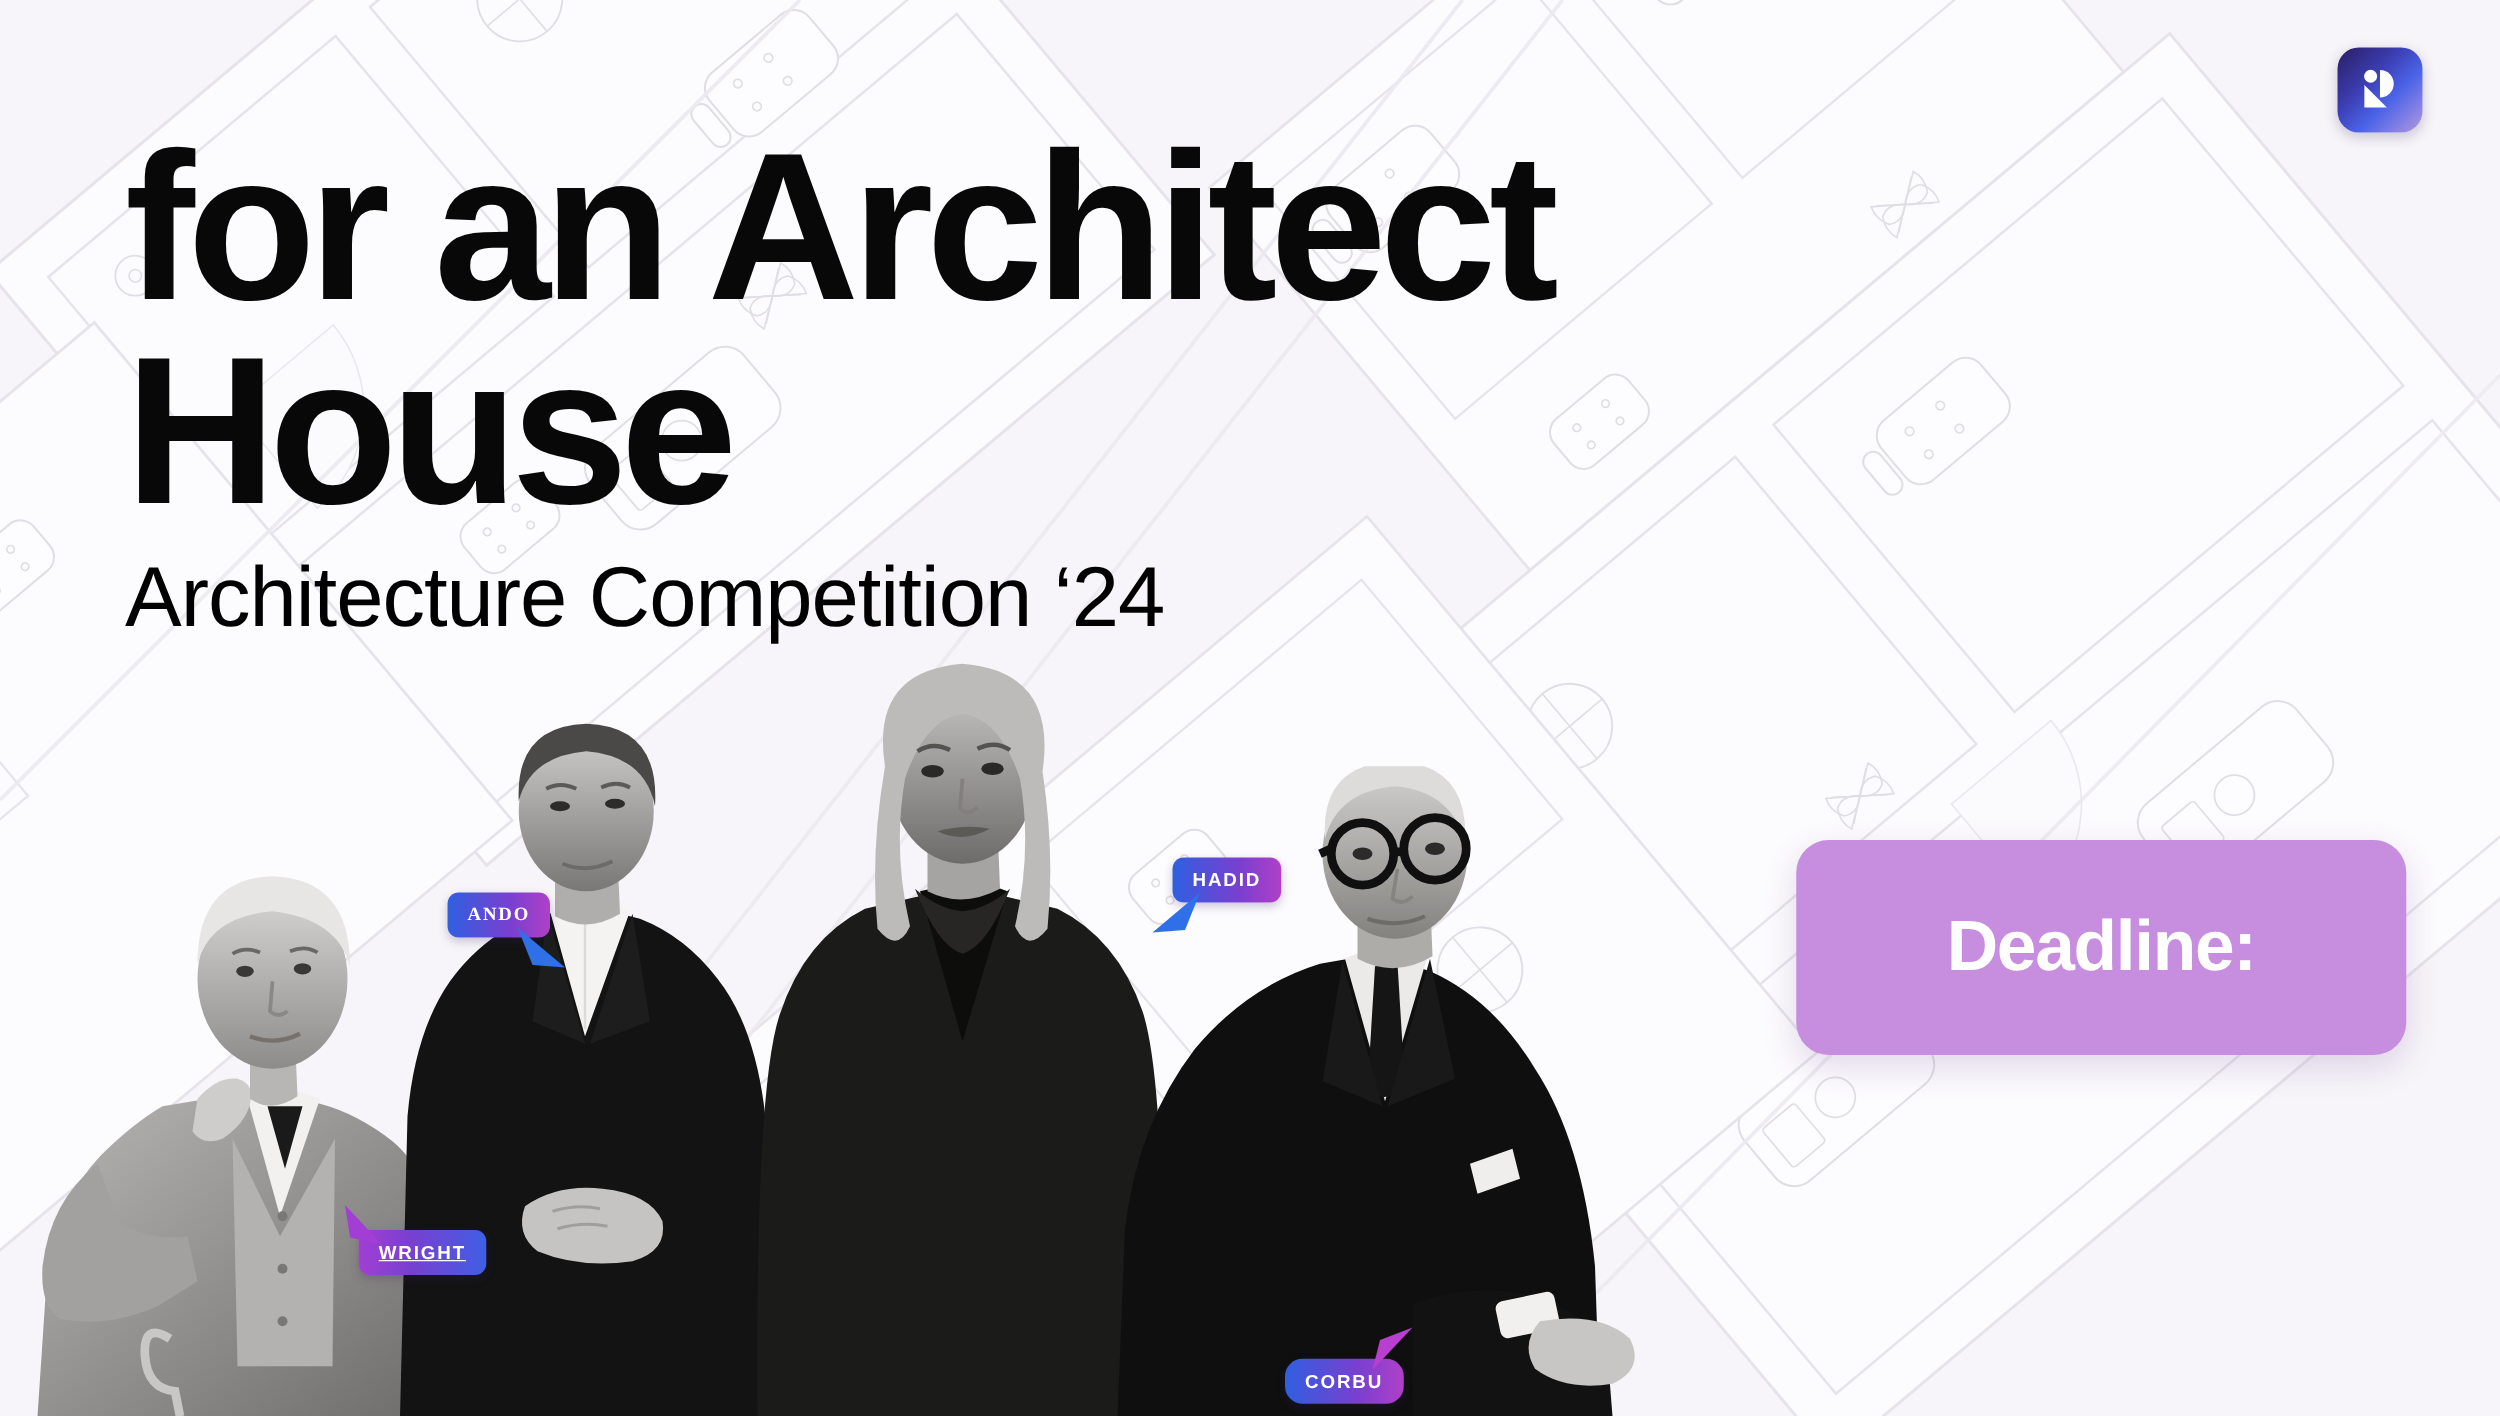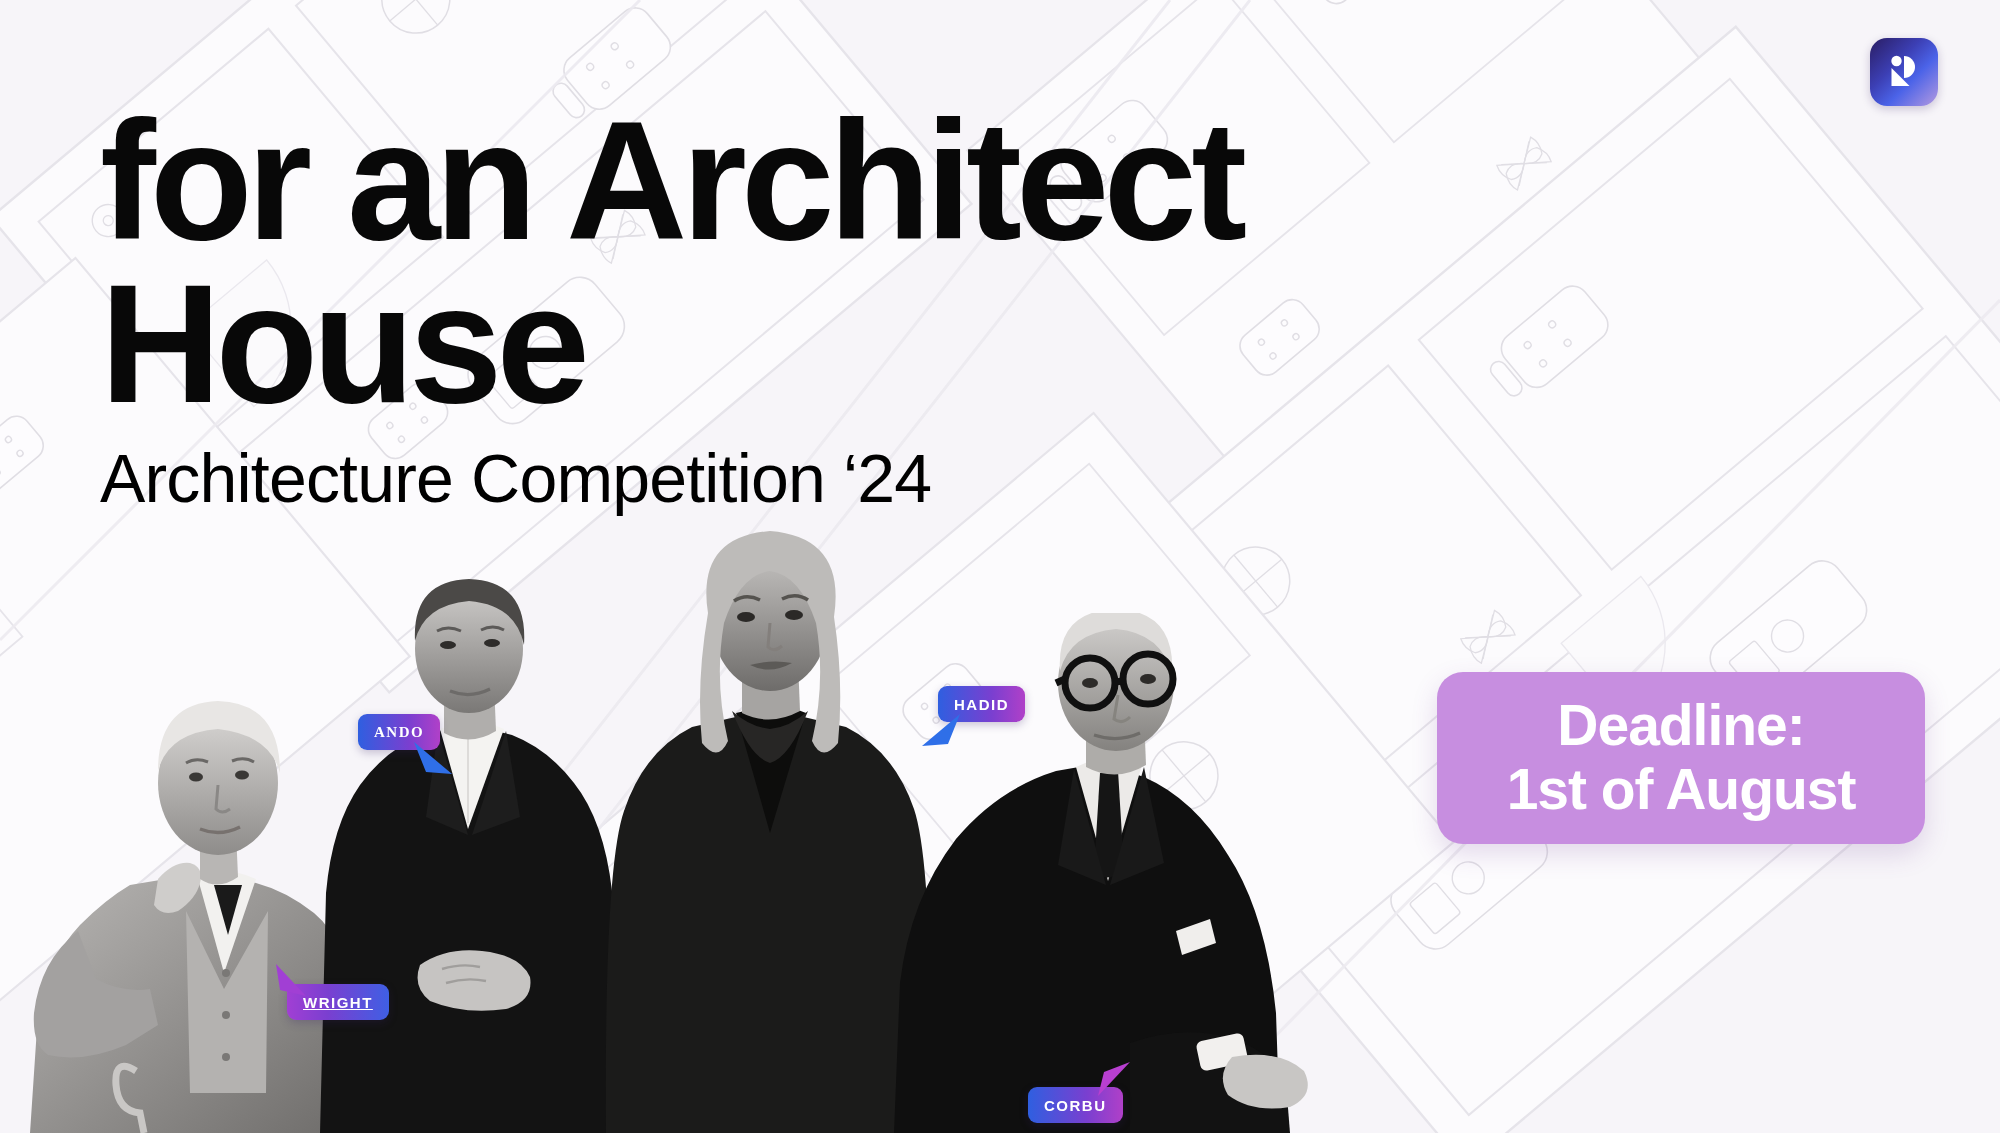--- a/index.html
+++ b/index.html
@@ -110,21 +110,21 @@
   .tag.g-bluepurple { background:linear-gradient(90deg,#2f5fe0 0%,#7a3fd0 62%,#b040c8 100%); }
   .tag.g-purpleblue { background:linear-gradient(90deg,#a13fd4 0%,#7a3fd0 40%,#3f5fe4 100%);text-decoration:underline; }
   .tag-pointer { position:absolute; z-index:7; }
 
   #tag-ando   { left:358px; top:714px;font-family:Liberation Serif, serif; }
   #ptr-ando   { left:412px; top:740px; }
   #tag-hadid  { left:938px; top:686px; }
   #ptr-hadid  { left:920px; top:712px; }
   #tag-wright { left:287px; top:984px; }
   #ptr-wright { left:272px; top:962px; }
-  #tag-corbu  { left:1028px; top:1087px; }
+  #tag-corbu  { left:1028px; top:1087px;border-radius:14px; }
   #ptr-corbu  { left:1092px; top:1060px; }
 </style>
 </head>
 <body>
 
 <div id="poster">
 
   <div class="bp-layer">
     <svg class="bp-svg" viewBox="0 0 2000 1133" xmlns="http://www.w3.org/2000/svg">
       <defs>
@@ -429,16 +429,15 @@
 
   <div class="tag g-bluepurple" id="tag-corbu">
     <span>CORBU</span>
   </div>
   <svg class="tag-pointer" id="ptr-corbu" width="42" height="42" viewBox="0 0 42 42">
     <path d="M38 2 L6 36 L12 12 Z" fill="#b83fd0"></path>
   </svg>
 
   <div class="deadline-badge">
     <div class="ln">Deadline:</div>
-    <div class="ln">1st of August</div>
   </div>
 
 </div>
 
 </body></html>

